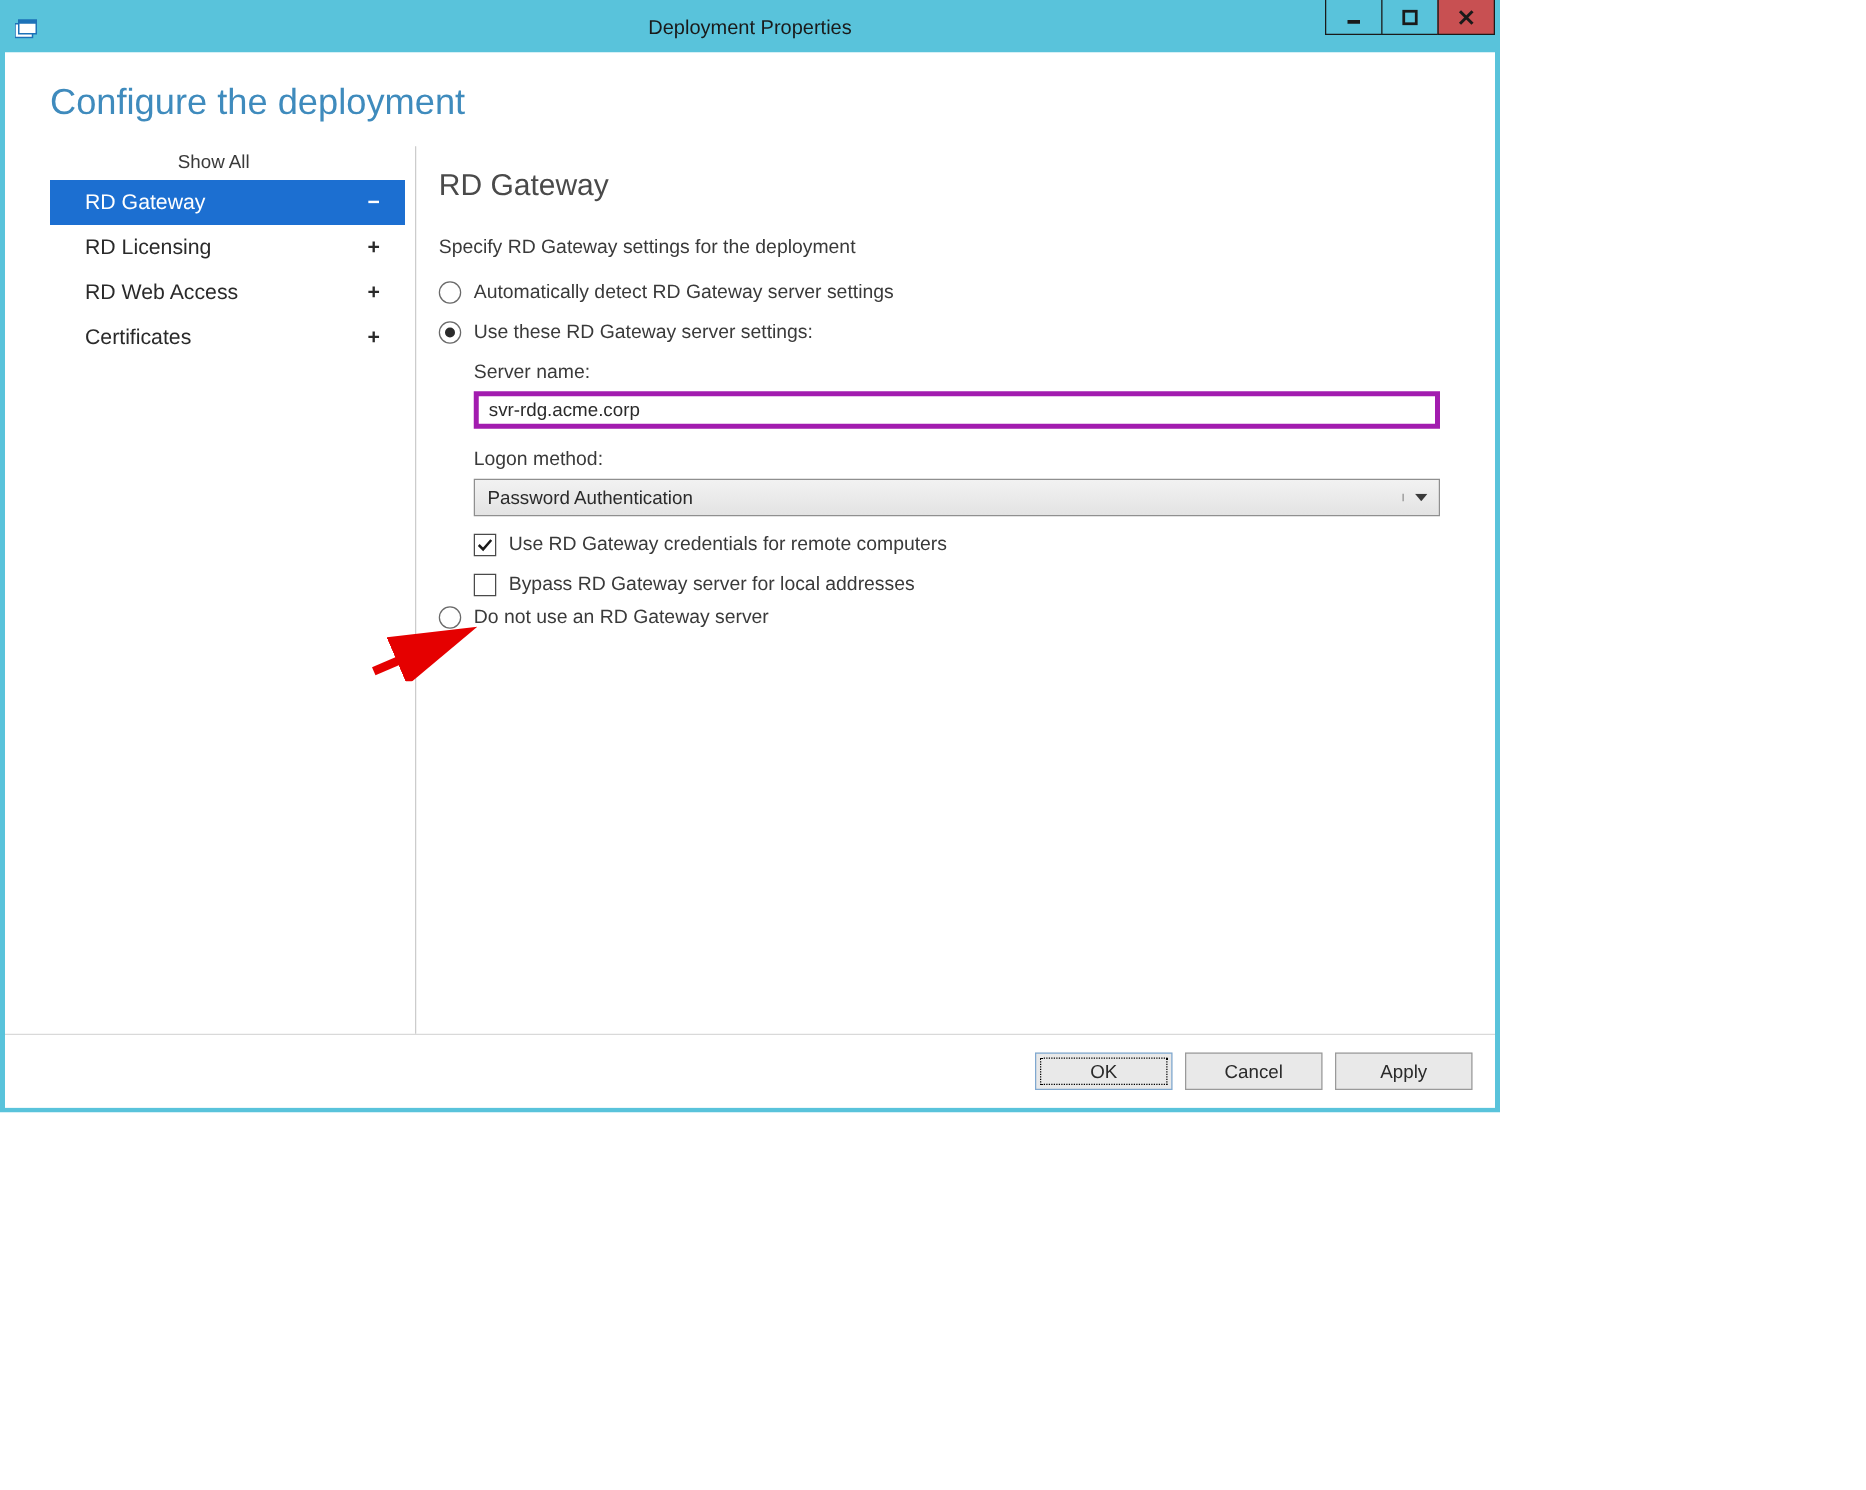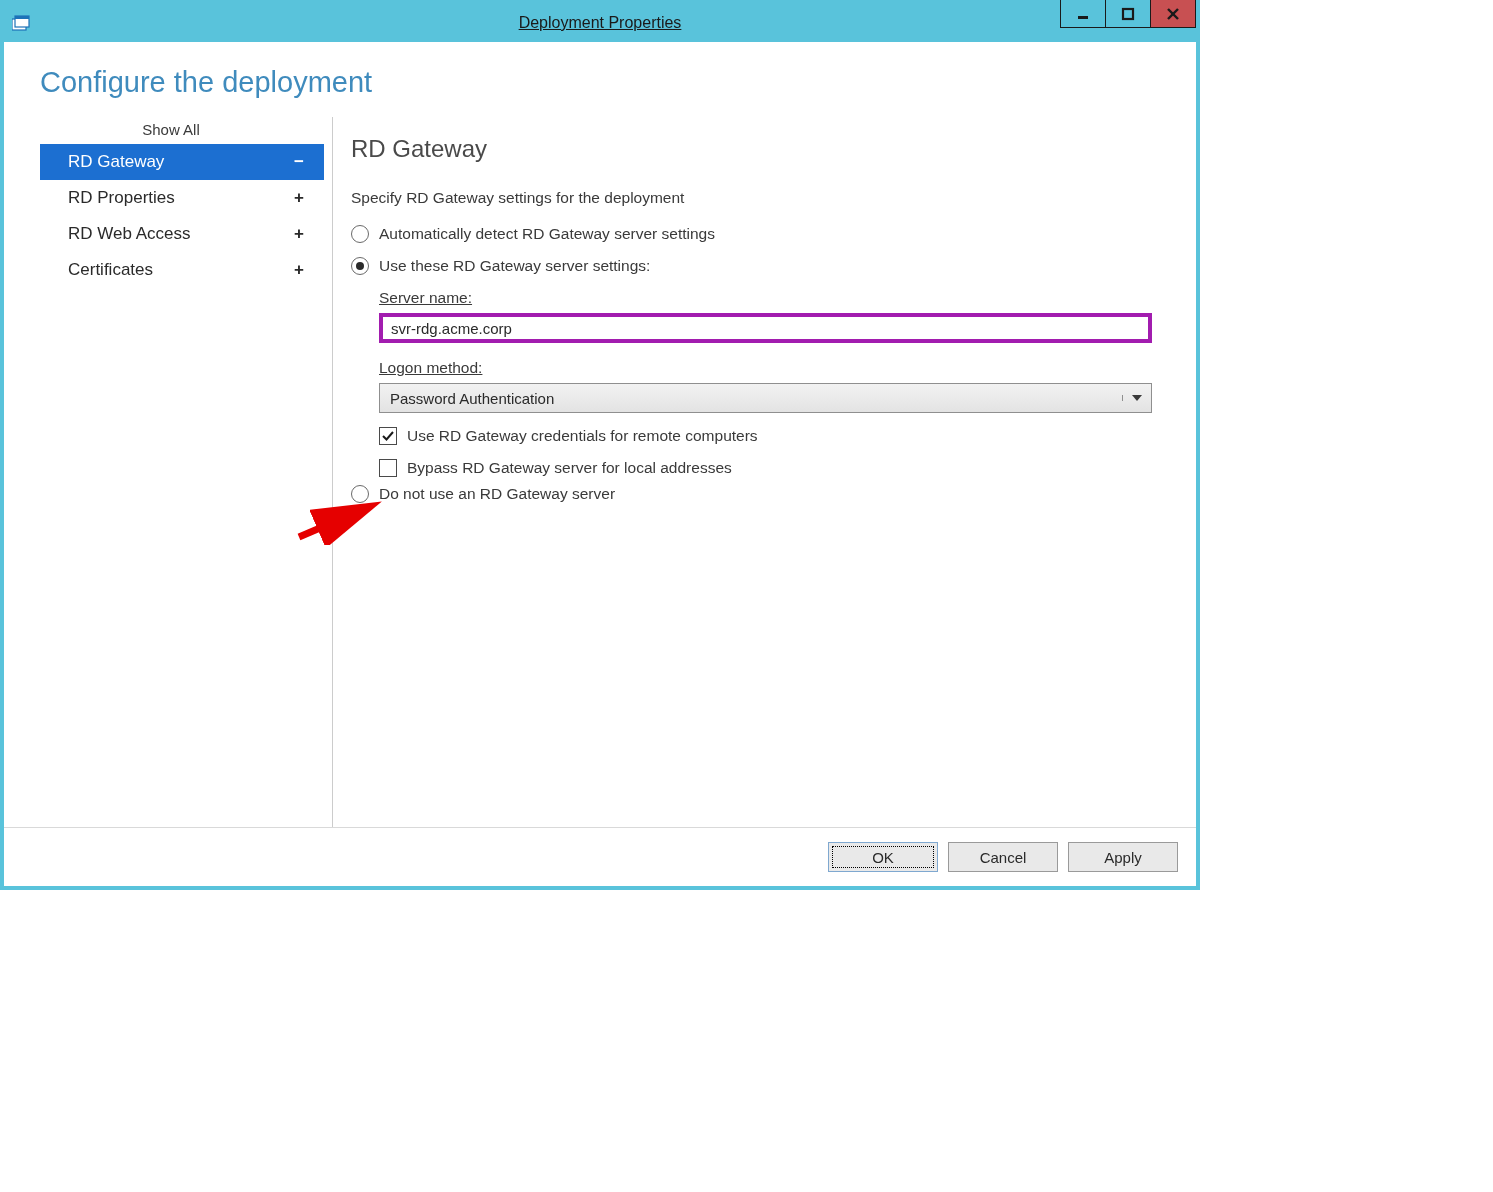--- a/index.html
+++ b/index.html
@@ -35,21 +35,20 @@
     align-items: center;
     justify-content: center;
   }
   .titlebar .title {
     position: absolute;
     left: 0; right: 0;
     text-align: center;
     font-size: 16px;
     color: #1a1a1a;
     pointer-events: none;
-    text-decoration: underline;
   }
   .win-controls {
     position: absolute;
     right: 0;
     top: -4px;
     display: flex;
   }
   .win-btn {
     width: 46px;
     height: 28px;
@@ -169,21 +168,20 @@
     height: 8px;
     border-radius: 50%;
     background: #2a2a2a;
   }
   .sub-settings {
     margin-left: 28px;
     margin-right: 8px;
   }
   .field-label {
     margin: 10px 0 6px 0;
-    text-decoration: underline;
   }
   .text-input {
     width: 100%;
     height: 30px;
     border: 4px solid #a21caf;
     font-size: 15px;
     font-family: inherit;
     padding: 0 8px;
     box-sizing: border-box;
     background: #fff;
@@ -307,21 +305,21 @@
     <div class="content-row">
 
       <div class="sidebar">
         <div class="show-all">Show All</div>
 
         <div class="nav-item selected">
           <span>RD Gateway</span>
           <span class="expander">−</span>
         </div>
         <div class="nav-item">
-          <span>RD Properties</span>
+          <span>RD Licensing</span>
           <span class="expander">+</span>
         </div>
         <div class="nav-item">
           <span>RD Web Access</span>
           <span class="expander">+</span>
         </div>
         <div class="nav-item">
           <span>Certificates</span>
           <span class="expander">+</span>
         </div>

